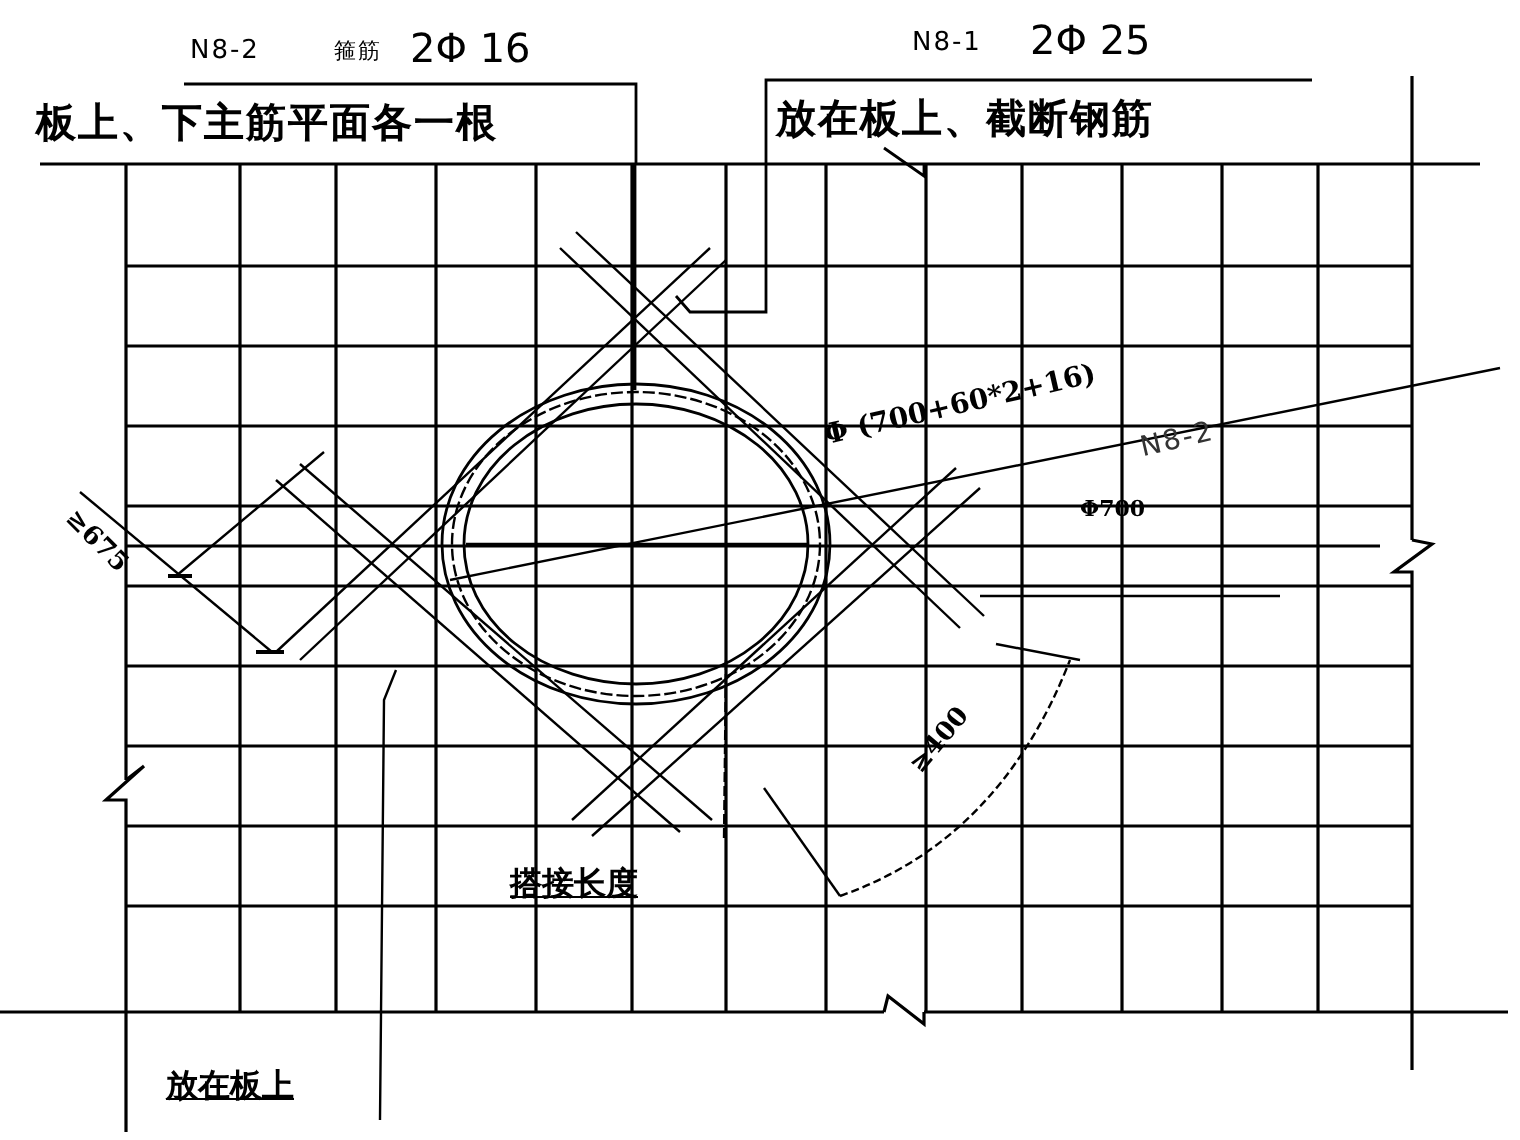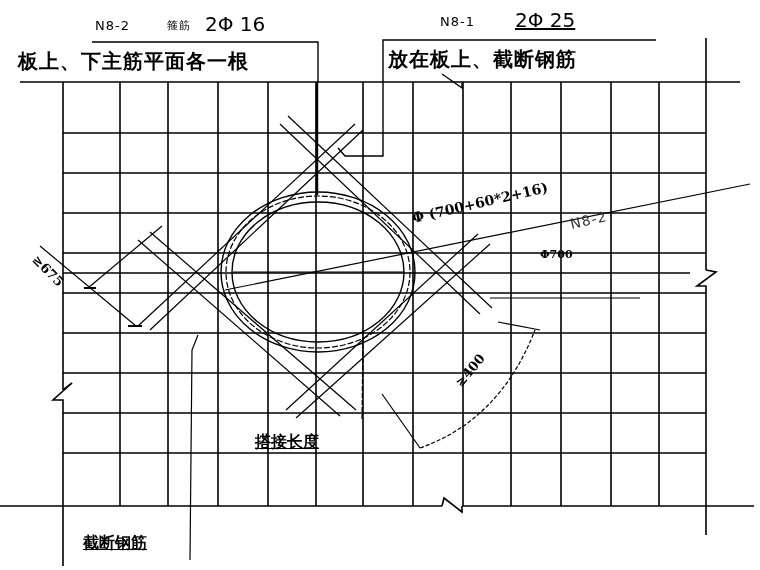--- a/index.html
+++ b/index.html
@@ -98,25 +98,25 @@
   <g stroke="#000" stroke-width="1.2" fill="none">
     <polyline points="198,335 192,350 190,560"></polyline>
   </g>
 </svg>
 
 <div class="lbl code" style="left:95px; top:18px;">N8-2</div>
 <div class="lbl code" style="left:167px; top:18px; font-size:11px;">箍筋</div>
 <div class="lbl spec" style="left:205px; top:12px;text-align:right;">2Φ 16</div>
 <div class="lbl cn-big" style="left:18px; top:48px;">板上、下主筋平面各一根</div>
 
-<div class="lbl code" style="left:440px; top:14px;">N8-1</div>
-<div class="lbl spec" style="left:515px; top:8px;text-decoration:underline;">2Φ 25</div>
+<div class="lbl code" style="left:456px; top:14px;">N8-1</div>
+<div class="lbl spec" style="left:515px; top:8px;">2Φ 25</div>
 <div class="lbl cn-big" style="left:388px; top:46px;">放在板上、截断钢筋</div>
 
 <div class="lbl dim" style="left:414px; top:210px; transform: rotate(-13deg); transform-origin: left bottom;">Φ (700+60*2+16)</div>
 <div class="lbl code" style="left:570px; top:212px; transform: rotate(-13deg); font-size:14px; color:#333;">N8-2</div>
 <div class="lbl dim" style="left:540px; top:248px; font-size:11px;">Φ700</div>
 
 <div class="lbl dim" style="left:40px; top:252px; transform: rotate(45deg); transform-origin: left top; font-size:13px;">≥675</div>
 <div class="lbl dim" style="left:452px; top:380px; transform: rotate(-50deg); transform-origin: left top; font-size:13px;">≥400</div>
 
 <div class="lbl cn-med" style="left:255px; top:432px;">搭接长度</div>
-<div class="lbl cn-med" style="left:83px; top:533px;">截断钢筋</div>
+<div class="lbl cn-med" style="left:83px; top:533px;">放在板上</div>
 
 </body></html>

